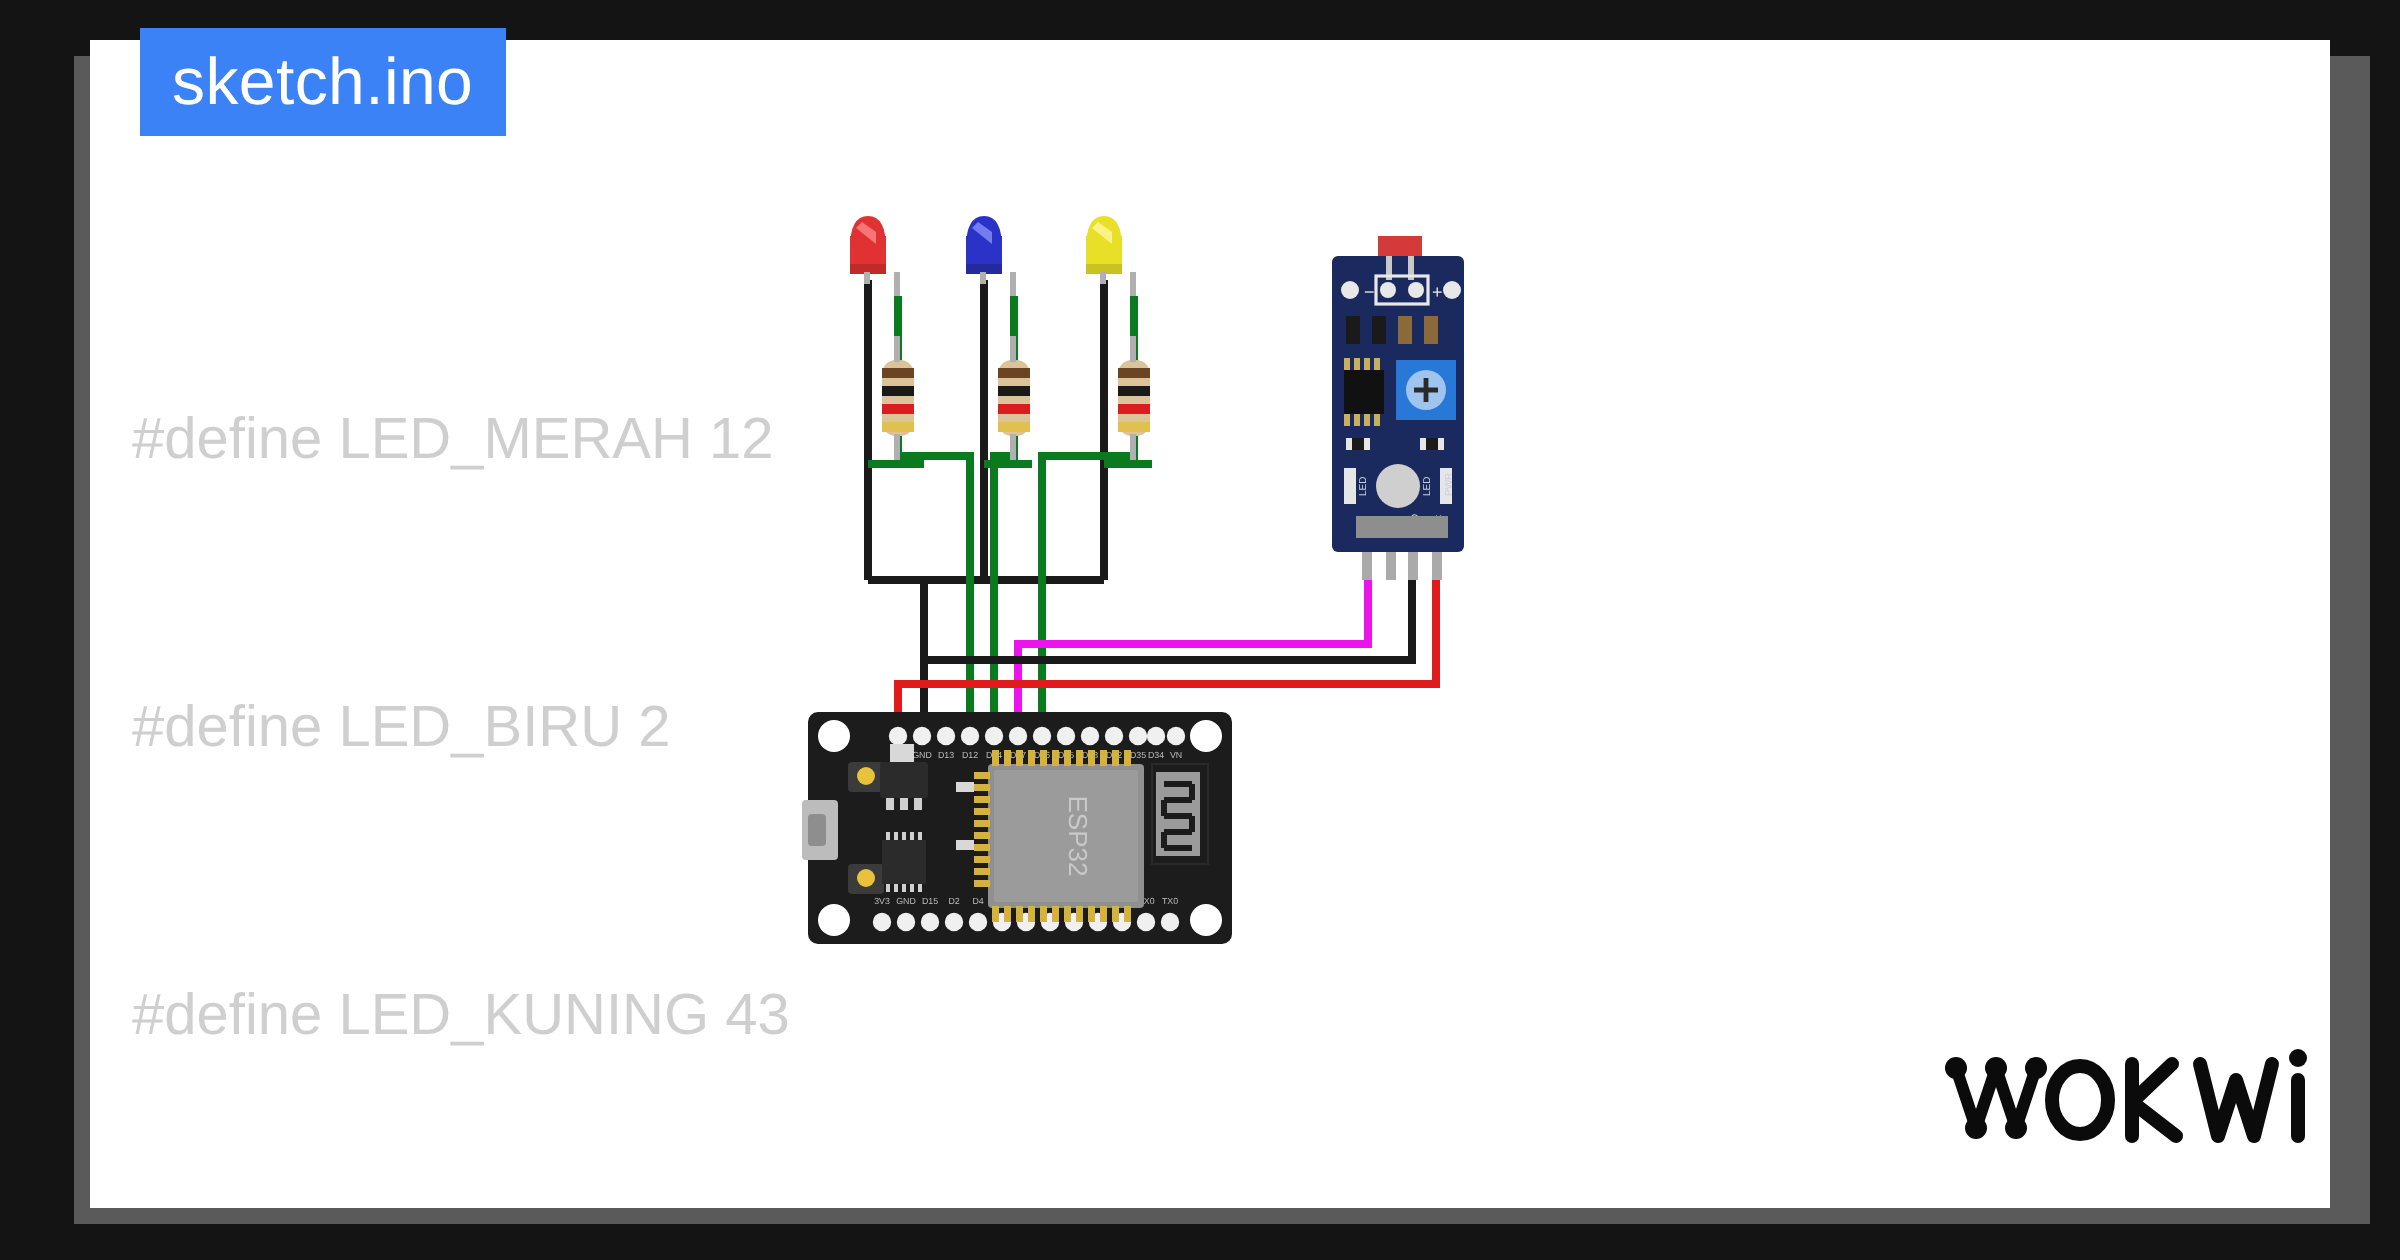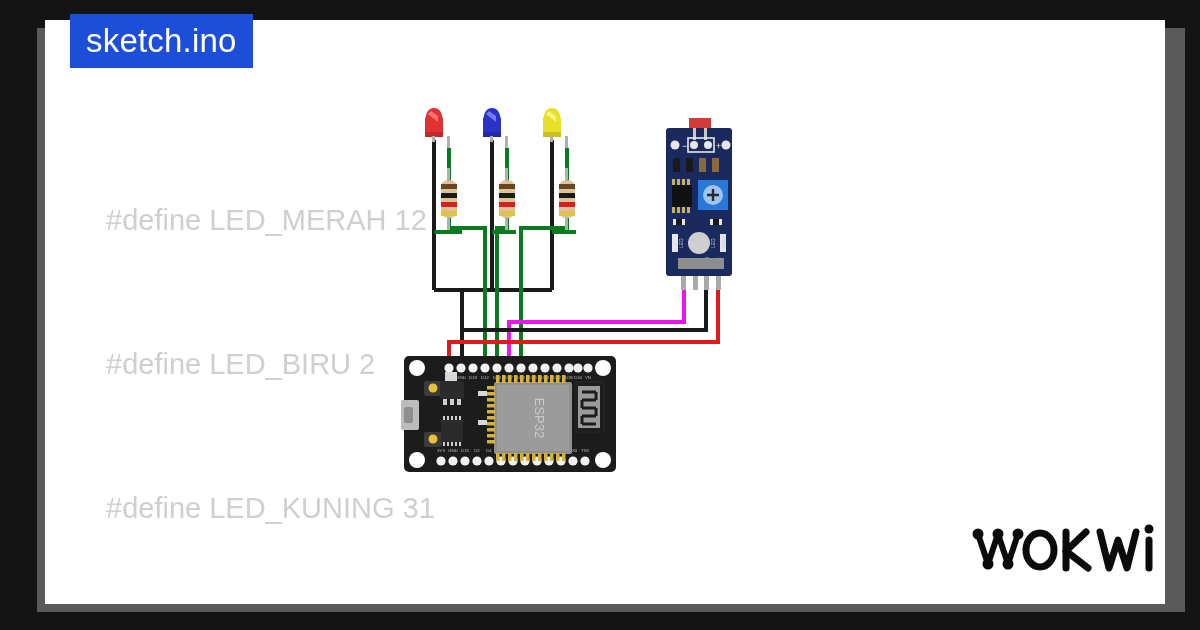--- a/index.html
+++ b/index.html
@@ -26,42 +26,42 @@
     background: #ffffff;
     overflow: hidden;
   }
 
   
   .tab {
     position: absolute;
     left: 70px; top: 14px;
     height: 54px;
     padding: 0 16px;
-    background: #1d4ed8;
+    background: #3b82f6;
     color: #ffffff;
     font-size: 33px;
     line-height: 54px;
     letter-spacing: 0.2px;
     white-space: nowrap;
     z-index: 40;
   }
 
   
   .code {
     position: absolute;
     left: 66px; top: 100px;
     width: 620px;
     color: #cfcfcf;
     font-size: 29px;
     line-height: 48px;
     white-space: pre;
     z-index: 5;
     font-family: "Liberation Sans", sans-serif;
   }
-  .code div { height: 48px; margin-left: 40px; }
+  .code div { height: 48px; }
 
   
   .circuit { position: absolute; left: 0; top: 0; width: 1200px; height: 630px; z-index: 20; pointer-events: none; }
 
   
   .wokwi {
     position: absolute;
     left: 968px; top: 518px;
     width: 190px; height: 62px;
     z-index: 30;
@@ -72,21 +72,21 @@
 <body>
 
 <div id="root">
 
   <div class="card-shadow"></div>
   <div class="card"></div>
 
   <div class="code">
     <div>#define LED_MERAH 12</div>
     <div>#define LED_BIRU 2</div>
-    <div>#define LED_KUNING 31</div>
+    <div>#define LED_KUNING 43</div>
     <div>#define LDR_CAHAYA 27</div>
     
     
     
     
     
     
     
   </div>
 

